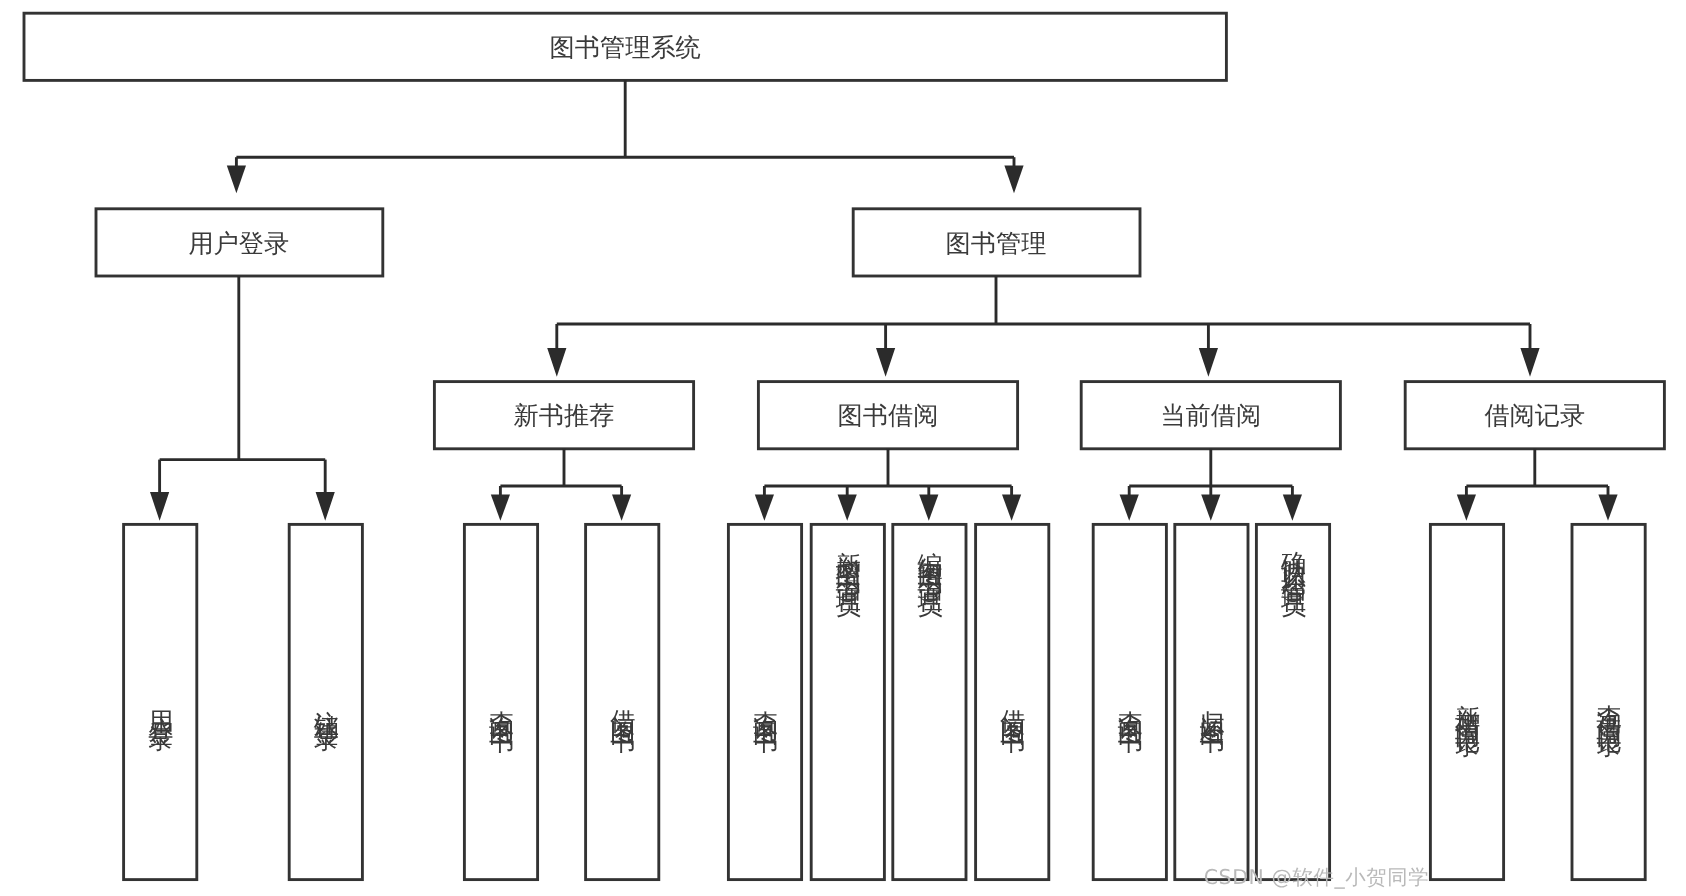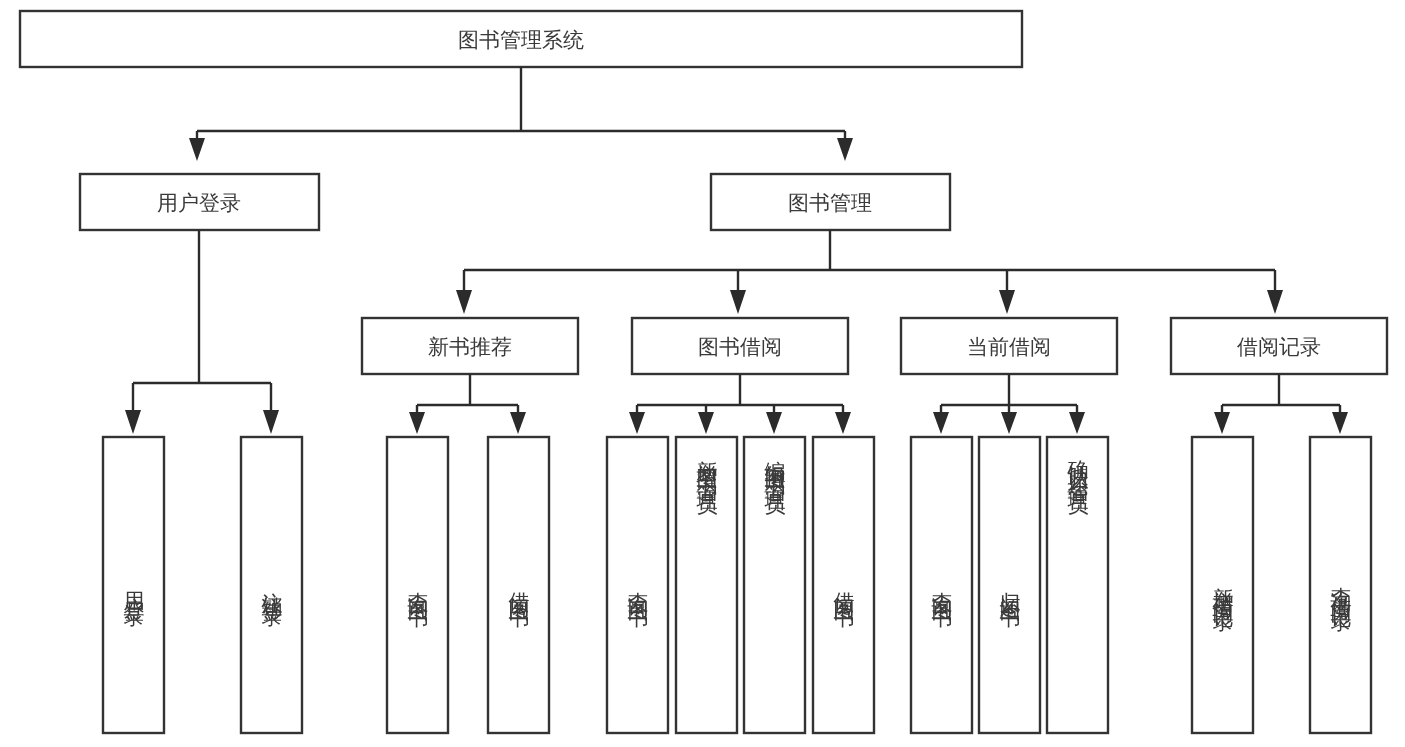--- a/index.html
+++ b/index.html
@@ -246,13 +246,14 @@
     <span class="vlabel-text">确认归还（管理员）</span>
   </div>
 
   <div class="vlabel-wrap" style="left:1192px; top:437px; width:61px; height:296px;">
     <span class="vlabel-text">新增借阅记录</span>
   </div>
   <div class="vlabel-wrap" style="left:1310px; top:437px; width:61px; height:296px;">
     <span class="vlabel-text">查询借阅记录</span>
   </div>
 
+  <div id="watermark">CSDN @软件_小贺同学</div>
 </div>
 
 </body></html>

